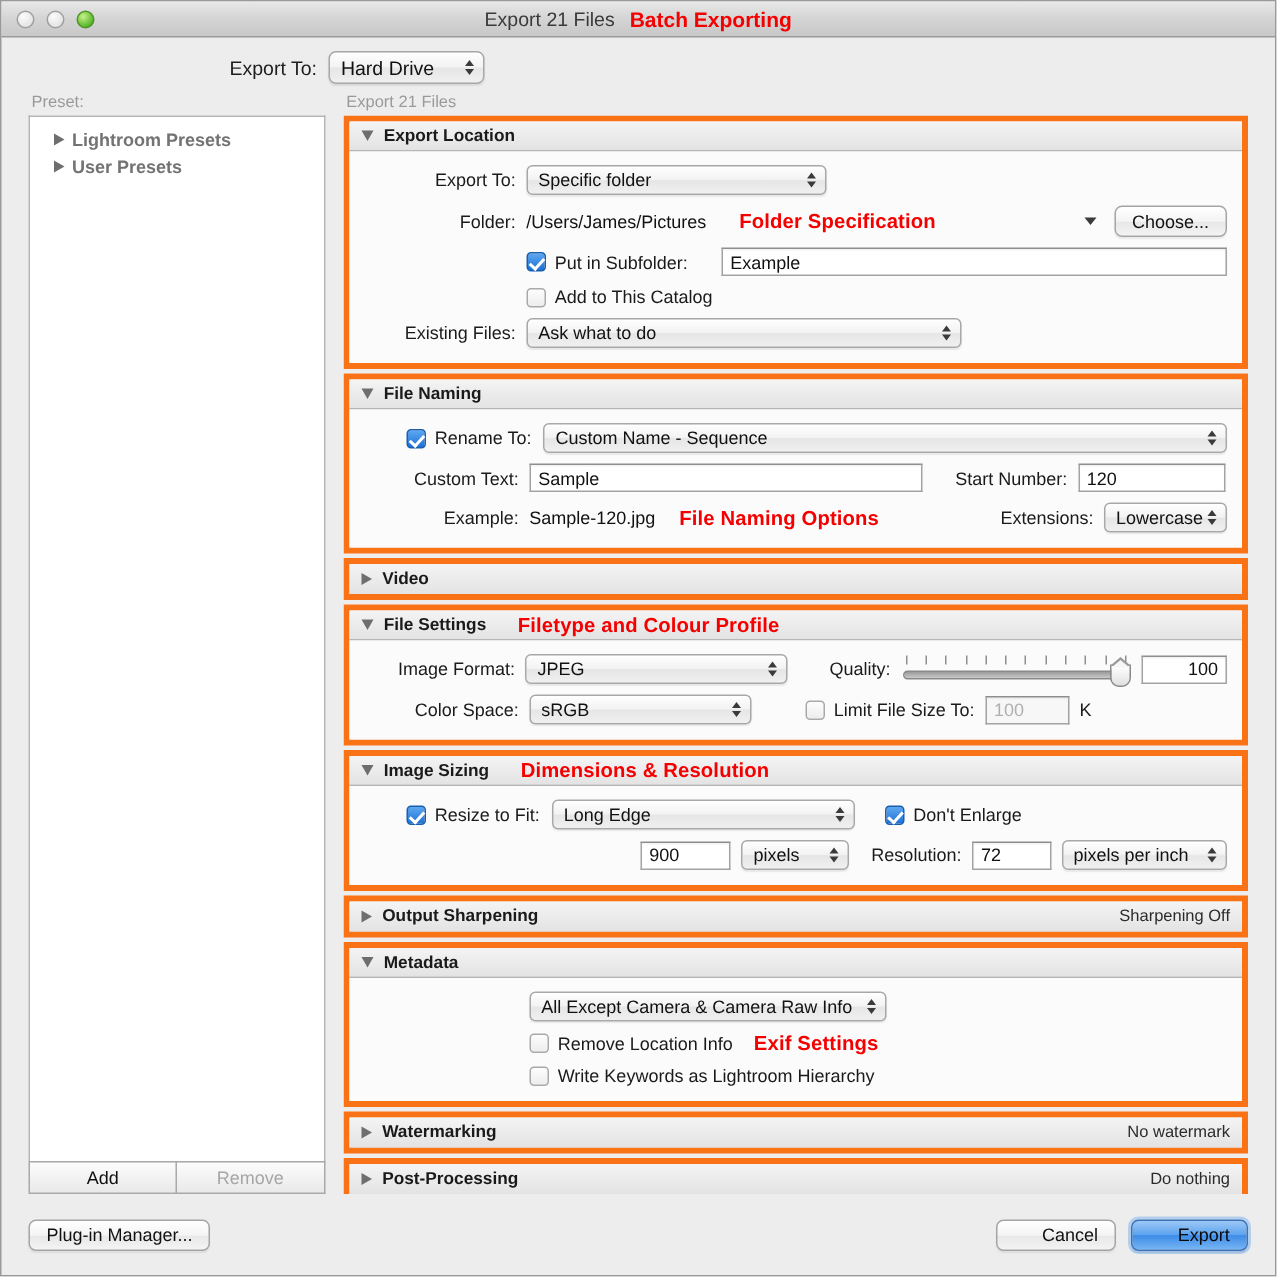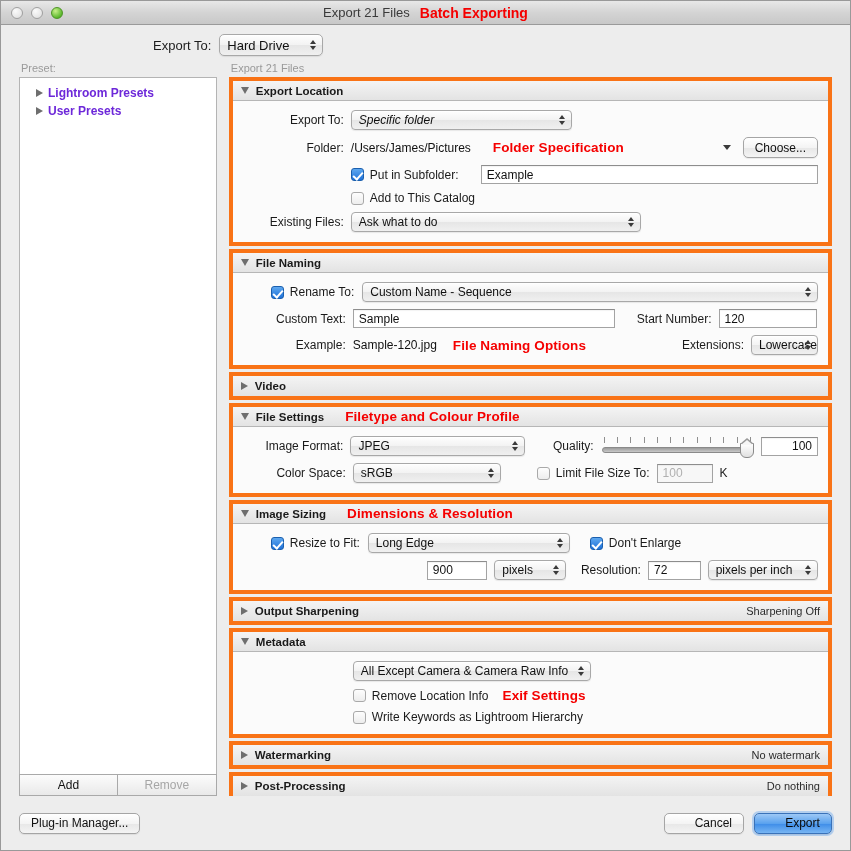--- a/index.html
+++ b/index.html
@@ -93,21 +93,21 @@
   .preset-panel {
     flex: 1 1 auto;
     background: #ffffff;
     border: 1px solid #b4b4b4;
     border-bottom: none;
     padding: 6px 0 0 0;
     overflow: hidden;
   }
   .preset-item {
     display: flex; align-items: center; gap: 5px;
-    font-size: 12px; color: #6d28d9;
+    font-size: 12px; color: #737373;
     padding: 2px 0 2px 16px;
     font-weight: bold;
   }
   .tri-right { width: 0; height: 0; border-top: 4.5px solid transparent; border-bottom: 4.5px solid transparent; border-left: 7px solid #6e6e6e; }
   .tri-down  { width: 0; height: 0; border-left: 4.5px solid transparent; border-right: 4.5px solid transparent; border-top: 7px solid #6e6e6e; }
 
   .preset-buttons { display: flex; height: 22px; flex: 0 0 22px; }
   .preset-btn {
     flex: 1 1 50%;
     background: linear-gradient(to bottom, #fcfcfc, #e9e9e9);
@@ -297,21 +297,21 @@
       <div class="sections">
 
         <div class="section">
           <div class="sec-head">
             <span class="tri-down"></span>
             <span class="sec-title">Export Location</span>
           </div>
           <div class="sec-body">
             <div class="row">
               <span class="lbl lbl-w">Export To:</span>
-              <div class="popup wide" style="width:221px;font-style:italic;">
+              <div class="popup wide" style="width:200px;">
                 <span>Specific folder</span>
                 <span class="arrows">
                     <i class="up"></i>
                     <i class="dn"></i>
                   </span>
               </div>
             </div>
             <div class="row">
               <span class="lbl lbl-w">Folder:</span>
               <span class="plain-val">/Users/James/Pictures</span>
@@ -379,21 +379,21 @@
               <div class="textfield" style="width:98px;">
                 <span>120</span>
               </div>
             </div>
             <div class="row">
               <span class="lbl" style="width:110px;padding-right:7px;">Example:</span>
               <span class="plain-val">Sample-120.jpg</span>
               <span class="sec-annot" style="margin-left:16px;">File Naming Options</span>
               <span style="flex:1"></span>
               <span class="inline-lbl" style="margin-right:7px;">Extensions:</span>
-              <div class="popup" style="width:67px;">
+              <div class="popup" style="width:82px;">
                 <span>Lowercase</span>
                 <span class="arrows">
                     <i class="up"></i>
                     <i class="dn"></i>
                   </span>
               </div>
             </div>
           </div>
         </div>
 

